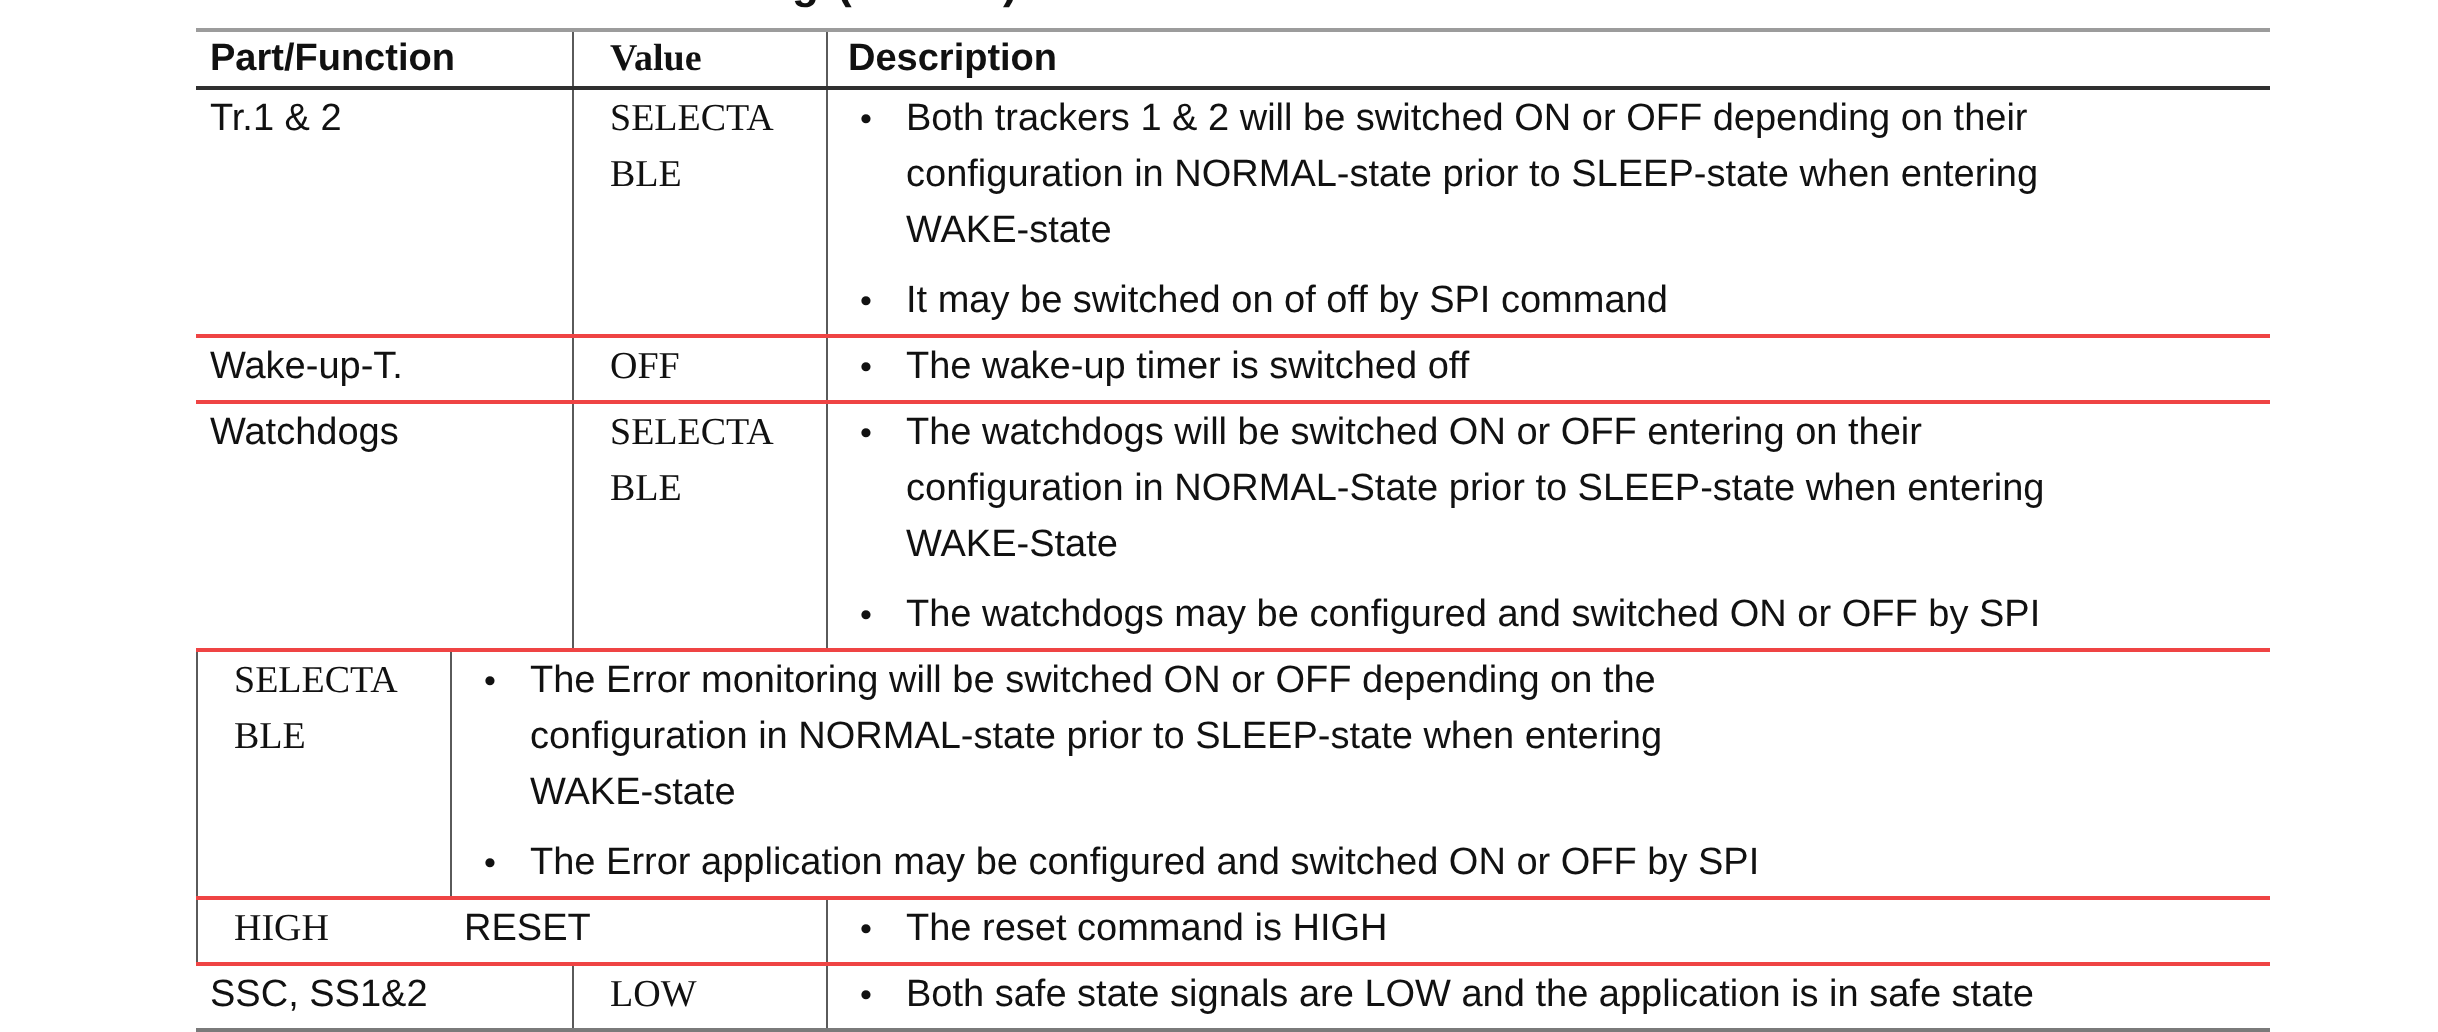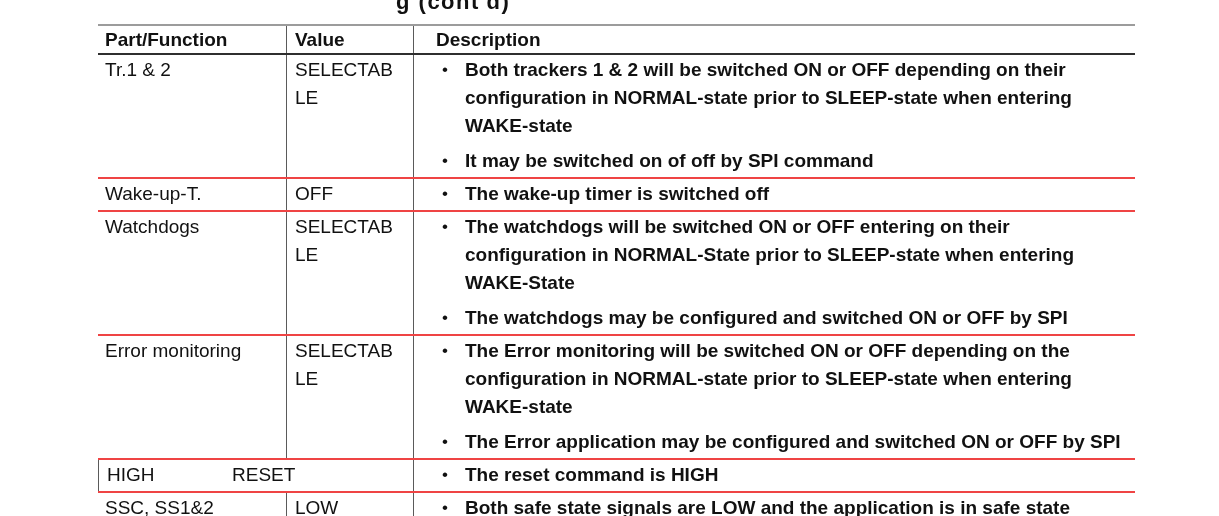--- a/index.html
+++ b/index.html
@@ -1,43 +1,43 @@
 <!DOCTYPE html>
 <html><head>
 <meta charset="utf-8">
 <style>
   html,body{margin:0;padding:0;background:#ffffff;}
   body{
     width:1219px;height:516px;overflow:hidden;position:relative;
     font-family:"Liberation Sans",sans-serif;color:#111;
     -webkit-font-smoothing:antialiased;
   }
-  .stage{position:absolute;inset:0;margin-top:10px;}
+  .stage{position:absolute;inset:0;}
   
   .caption-frag{
     position:absolute;left:396px;top:-21px;height:26px;
     font-size:22px;font-weight:bold;letter-spacing:1.5px;white-space:nowrap;
   }
   .tbl{
     position:absolute;left:98px;top:14px;width:1037px;
     border-top:2px solid #9c9c9c;border-bottom:2px solid #7a7a7a;
     font-size:19px;line-height:28px;
   }
   .row{display:flex;border-bottom:2px solid #ef4444;}
   .row:last-child{border-bottom:none;justify-content:space-between;}
   .row.head{border-bottom:2px solid #2f2f2f;}
   .cell{box-sizing:border-box;}
   .c0{width:188px;padding:1px 6px 2px 7px;}
-  .c1{width:127px;padding:1px 16px 2px 8px;border-left:1px solid #5a5a5a;word-break:break-all;}
-  .c2{width:722px;padding:1px 8px 2px 22px;border-left:1px solid #5a5a5a;}
+  .c1{width:127px;padding:1px 16px 2px 18px;border-left:1px solid #5a5a5a;word-break:break-all;font-family:Liberation Serif, serif;}
+  .c2{width:722px;padding:1px 8px 2px 10px;border-left:1px solid #5a5a5a;}
   .head .cell{font-weight:bold;line-height:27px;padding-top:0;padding-bottom:0;}
   .bullet-item{display:flex;padding-left:6px;margin:0 0 7px 0;}
   .bullet-item:last-child{margin-bottom:0;}
   .bullet{width:23px;flex:none;font-size:17px;}
-  .blines{flex:1;font-weight:bold;}
+  .blines{flex:1;}
 </style>
 </head>
 <body>
 
 <div class="stage">
   <div class="caption-frag">g (cont'd)</div>
 
   <div class="tbl" id="tbl">
     <div class="row head" id="thead">
         <div class="cell c0">Part/Function</div>
@@ -91,21 +91,20 @@
             </div>
             <div class="bullet-item">
               <span class="bullet">•</span>
               <div class="blines">
                 <div>The watchdogs may be configured and switched ON or OFF by SPI</div>
               </div>
             </div>
           </div>
         </div>
         <div class="row">
-          <div class="cell c0">Error monitoring</div>
           <div class="cell c1">SELECTABLE</div>
           <div class="cell c2">
             <div class="bullet-item">
               <span class="bullet">•</span>
               <div class="blines">
                 <div>The Error monitoring will be switched ON or OFF depending on the</div>
                 <div>configuration in NORMAL-state prior to SLEEP-state when entering</div>
                 <div>WAKE-state</div>
               </div>
             </div>

